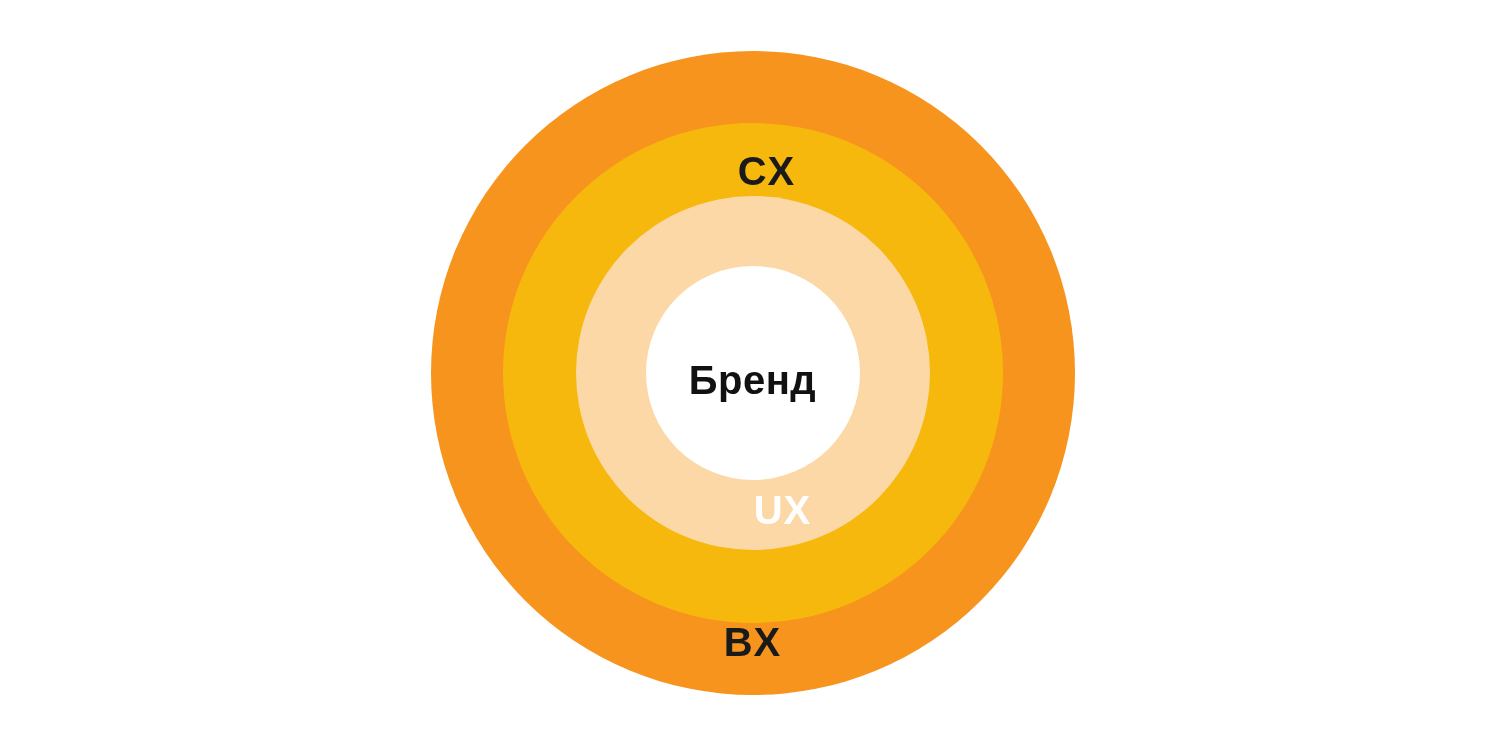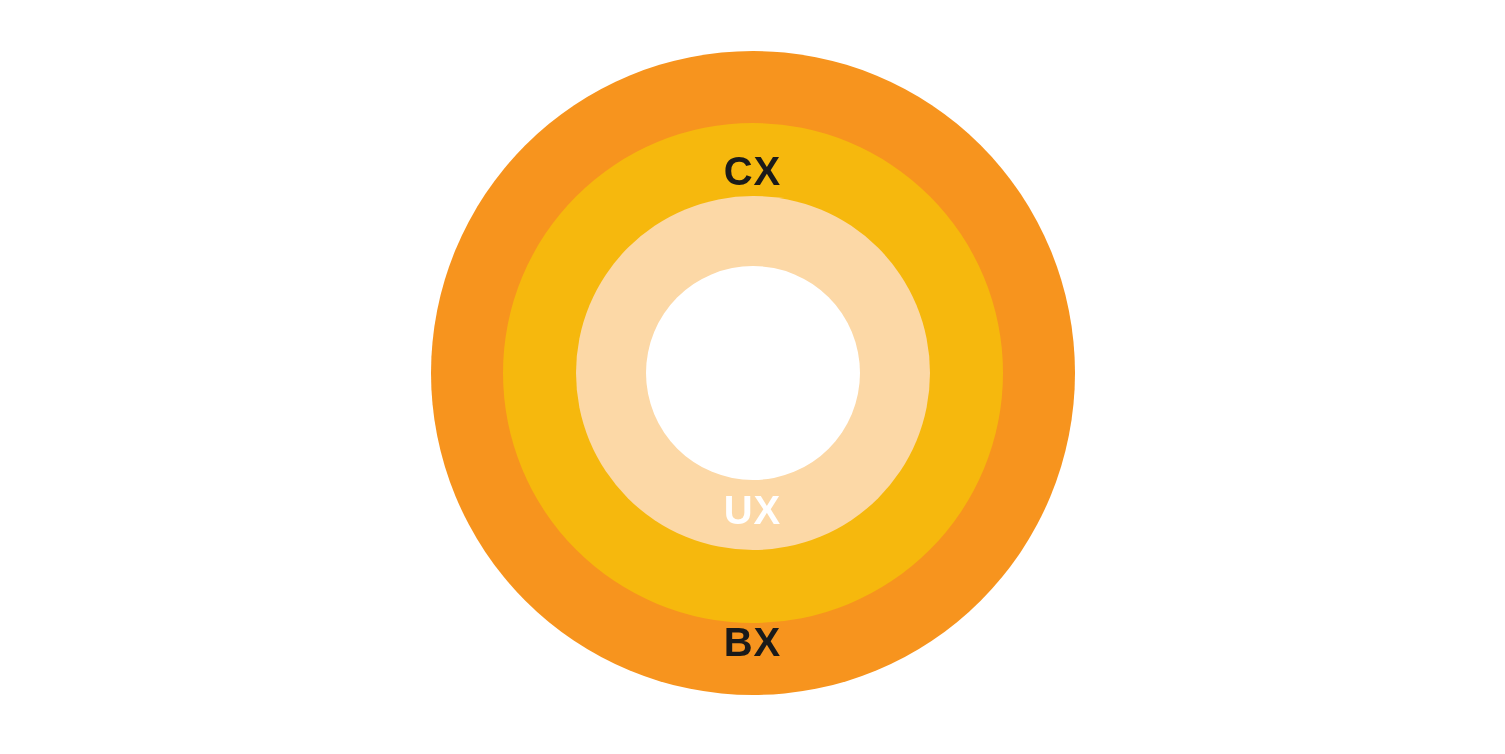--- a/index.html
+++ b/index.html
@@ -32,38 +32,39 @@
   .ring-label {
     position: absolute;
     left: 50%;
     transform: translate(-50%, -50%);
     font-size: 40px;
     font-weight: 700;
     letter-spacing: 1px;
     white-space: nowrap;
     user-select: none;
   }
-  .label-cx   { top: 171px; }
-  .label-ux   { top: 510px; }
+  .label-cx   { top: 171px; margin-left: 14px; }
+  .label-ux   { top: 510px; margin-left: 30px; }
   .label-bx   { top: 642px; }
   .label-brand{ top: 380px; letter-spacing: 0.5px; }
 </style>
 </head>
 <body>
 
 <div class="stage">
 
   <div class="circle circle-bx" style="background-color: rgb(247, 148, 30);"></div>
 
   <div class="circle circle-cx" style="background-color: rgb(246, 184, 13);"></div>
 
   <div class="circle circle-ux" style="background-color: rgb(252, 216, 166);"></div>
 
   <div class="circle circle-center" style="background-color: rgb(255, 255, 255);"></div>
 
   <div class="ring-label label-cx" style="color: rgb(26, 26, 26);">CX</div>
 
+  <div class="ring-label label-brand" style="color: rgb(17, 17, 17);">Бренд</div>
 
   <div class="ring-label label-ux" style="color: rgb(255, 255, 255);">UX</div>
 
   <div class="ring-label label-bx" style="color: rgb(26, 26, 26);">BX</div>
 
 </div>
 
 </body></html>

